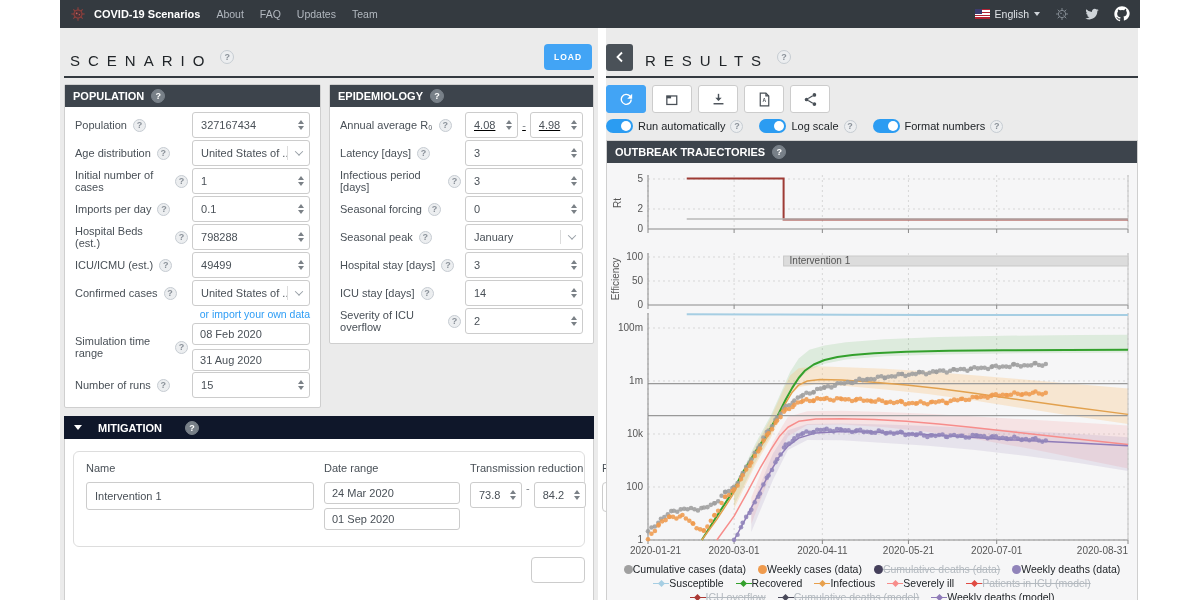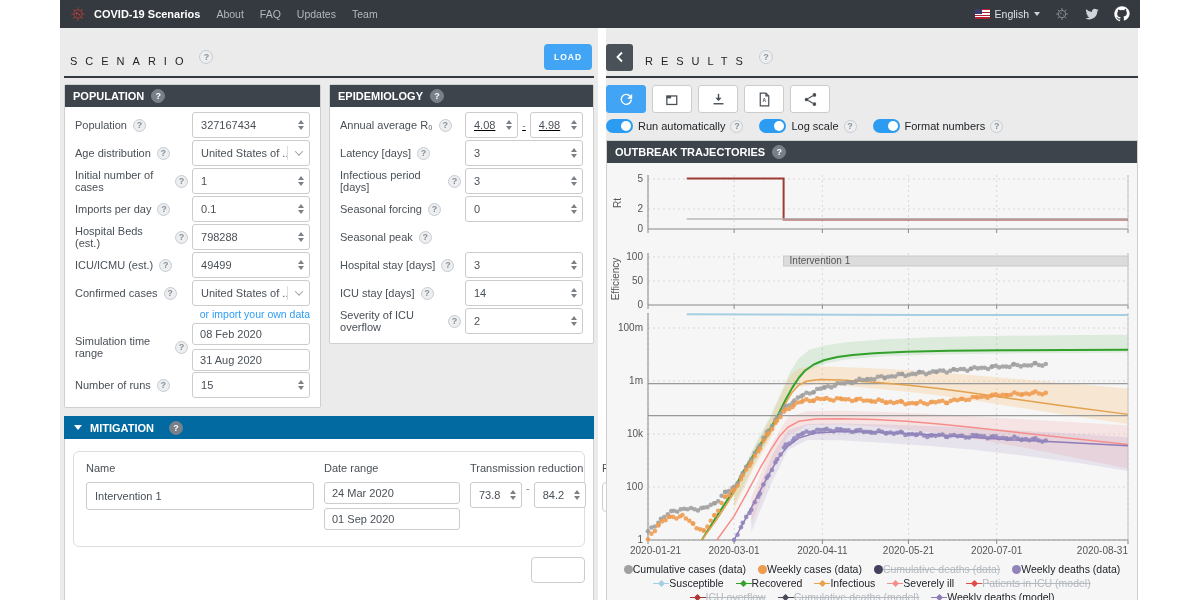--- a/index.html
+++ b/index.html
@@ -23,21 +23,21 @@
                    border-top:4px solid #cfd4d9; }
   .nav-ico { width:16px; height:16px; }
 
   
   .panel { position:absolute; top:28px; bottom:0; background:#ebebeb; }
   .panel-left  { left:60px;  width:538px; }
   .panel-right { left:606px; width:532px; }
 
   .panel-header { margin:14px 4px 0 4px; height:36px; display:flex; align-items:center;
                   border-bottom:2px solid #343a40; padding:0 2px 4px 6px; }
-  .panel-title { font-size:11px; color:#212529; letter-spacing:8px;margin-top:7px; }
+  .panel-title { font-size:15px; color:#212529; letter-spacing:8px;margin-top:7px; }
   .help { display:inline-flex; width:14px; height:14px; border-radius:50%; background:#eceef0;
           border:1px solid #c6ccd2; color:#8a9199; font-size:9px; font-weight:bold;
           align-items:center; justify-content:center; margin-left:8px; flex:none; }
   .help-dark { background:#788088; border-color:#788088; color:#fff; margin-left:7px; }
 
   .load-btn { margin-left:auto; width:48px; height:26px; background:#42a4f5; border:none; border-radius:4px;
               color:#fff; font-size:8.5px; font-weight:bold; letter-spacing:1px; cursor:pointer; }
 
   .country-row { background:#fff; height:40px; display:flex; align-items:center; padding:0 14px;
                  border-bottom:1px solid #e2e2e2; margin-top:0; }
@@ -73,22 +73,22 @@
   .range .numbox { width:56px; }
   .dash { color:#7a8086; font-size:11px; }
   .dates { display:flex; flex-direction:column; gap:4px; width:100%; }
   .datebox { height:22px; border:1px solid #ccc; border-radius:3px; background:#fff; font-size:11px;
              color:#495057; display:flex; align-items:center; padding:0 7px; }
   .link-row { text-align:right; font-size:10.5px; margin:1px 0 3px 0; }
   .link-row a { color:#2f9df5; text-decoration:none; cursor:pointer; }
 
   
   .mitigation { margin:8px 4px 0 4px; }
-  .mit-header { background:#0369a1; color:#fff; font-size:11px; font-weight:bold; height:23px;
-                display:flex; align-items:center; padding:0 10px; gap:8px; }
+  .mit-header { background:#0f172a; color:#fff; font-size:11px; font-weight:bold; height:23px;
+                display:flex; align-items:center; padding:0 10px; gap:16px; }
   .mit-caret { width:0; height:0; border-left:4px solid transparent; border-right:4px solid transparent;
                border-top:5px solid #fff; cursor:pointer; }
   .mit-body { background:#fff; border:1px solid #cfcfcf; border-top:none; padding:12px 8px 8px 8px; height:200px; }
   .mit-card { border:1px solid #ddd; border-radius:6px; padding:10px 12px 16px 12px;
               display:grid; grid-template-columns:228px 136px 122px 44px; column-gap:10px; }
   .mit-col-h { font-size:11px; color:#495057; margin-bottom:8px; }
   .mit-name-input { height:28px; border:1px solid #ccc; border-radius:3px; font-size:11px; color:#495057;
                     display:flex; align-items:center; padding:0 8px; }
   .mit-tr { display:flex; align-items:flex-start; gap:4px; }
   .mit-tr .numbox { width:52px; }
@@ -364,20 +364,28 @@
                   <span class="val">0</span>
                   <span class="spin">
                     <span class="tri-up"></span>
                     <span class="tri-dn"></span>
                   </span>
                 </div>
               </div>
             </div>
             <div class="form-row">
               <span class="f-label">Seasonal peak<span class="help">?</span></span>
+              <div class="ctl">
+                <div class="selbox">
+                  <span class="val">January</span>
+                  <span class="sel-right">
+                    <span class="chev"></span>
+                  </span>
+                </div>
+              </div>
             </div>
             <div class="form-row">
               <span class="f-label">Hospital stay [days]<span class="help">?</span></span>
               <div class="ctl">
                 <div class="numbox">
                   <span class="val">3</span>
                   <span class="spin">
                     <span class="tri-up"></span>
                     <span class="tri-dn"></span>
                   </span>

